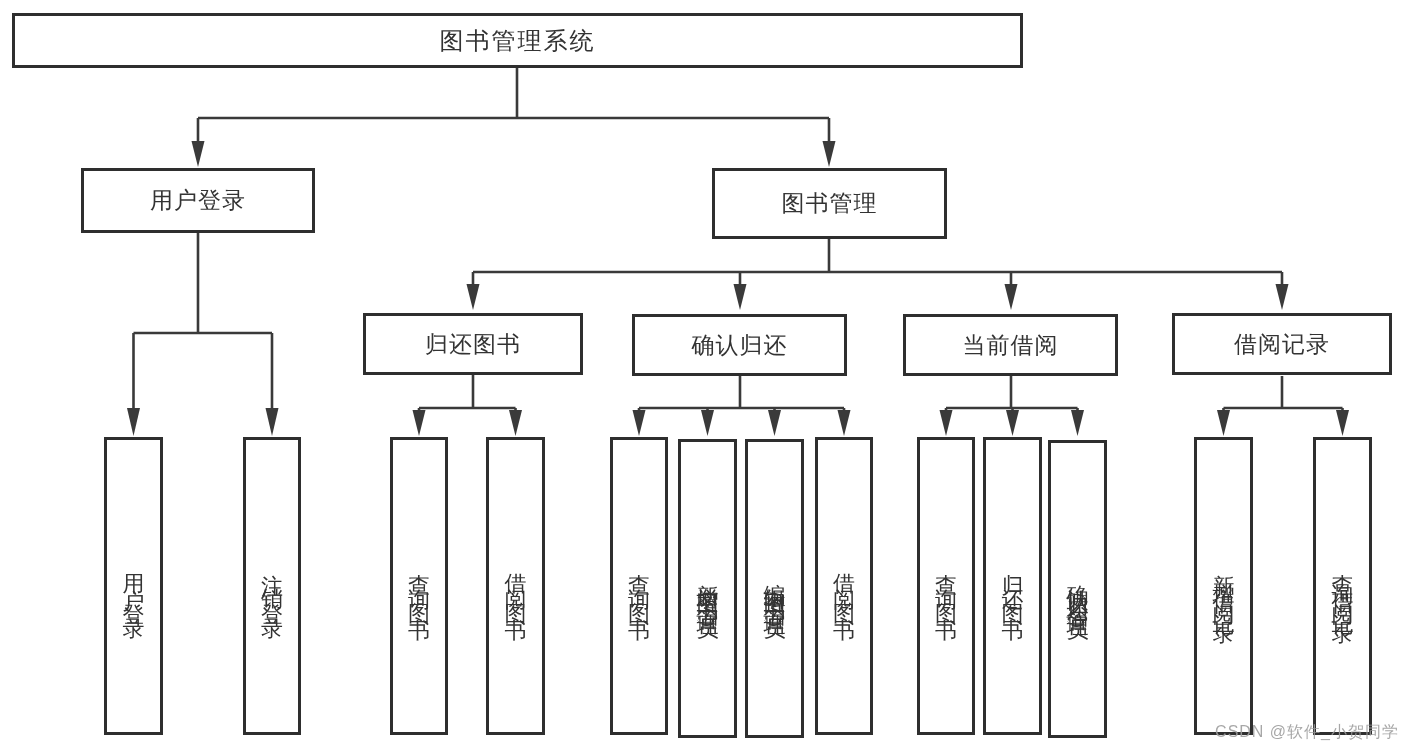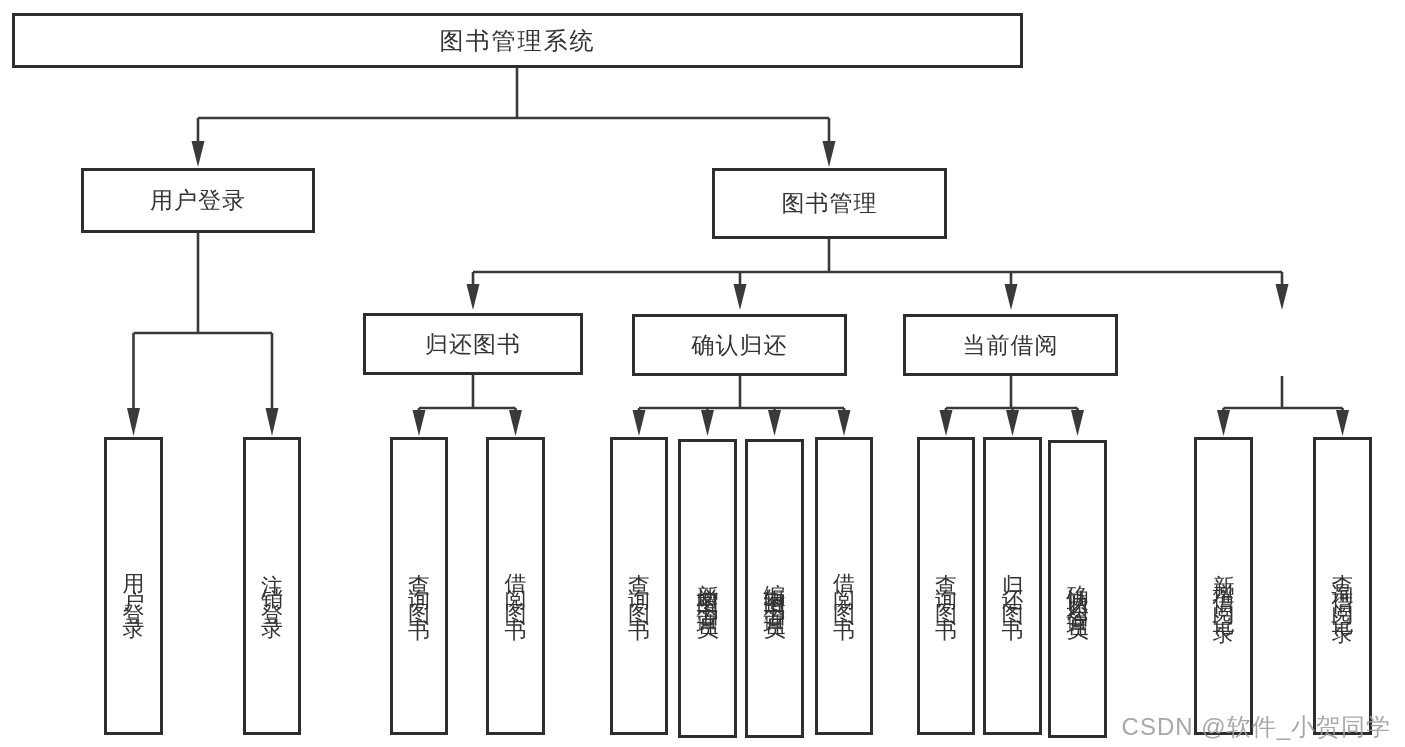--- a/index.html
+++ b/index.html
@@ -18,22 +18,22 @@
     color:var(--text);text-align:center;
   }
   .hnode{font-size:23px;letter-spacing:1px;}
   .root{font-size:24px;letter-spacing:2px;}
   .vnode{
     writing-mode:vertical-rl;
     font-size:22px;
     display:flex;align-items:center;justify-content:center;
   }
   .watermark{
-    position:absolute;right:14px;bottom:4px;
-    font-size:24px;color:var(--wm);letter-spacing:1px;
+    position:absolute;right:6px;bottom:4px;
+    font-size:16px;color:var(--wm);letter-spacing:1px;
     opacity:.9;white-space:nowrap;
   }
 </style>
 </head>
 <body>
 
 <div class="canvas">
 
   <svg class="connectors" viewBox="0 0 1405 747" xmlns="http://www.w3.org/2000/svg">
     <path fill="none" stroke="#3a3a3a" stroke-width="2.6" d="M517 68 V118 M198 118 H829 M198 118 V142 M829 118 V142
@@ -67,20 +67,21 @@
   </svg>
 
   <div class="node hnode root" style="left:12px;top:13px;width:1011px;height:55px">图书管理系统</div>
 
   <div class="node hnode" style="left:81px;top:168px;width:234px;height:65px">用户登录</div>
   <div class="node hnode" style="left:712px;top:168px;width:235px;height:71px">图书管理</div>
 
   <div class="node hnode" style="left:363px;top:313px;width:220px;height:62px">归还图书</div>
   <div class="node hnode" style="left:632px;top:314px;width:215px;height:62px">确认归还</div>
   <div class="node hnode" style="left:903px;top:314px;width:215px;height:62px">当前借阅</div>
+  <div class="node hnode" style="left:1172px;top:313px;width:220px;height:62px">借阅记录</div>
 
   <div class="node vnode" style="left: 104px; top: 437px; width: 59px; height: 298px; letter-spacing: 15px;">用户登录</div>
   <div class="node vnode" style="left: 243px; top: 437px; width: 58px; height: 298px; letter-spacing: 15px;">注销登录</div>
 
   <div class="node vnode" style="left: 390px; top: 437px; width: 58px; height: 298px; letter-spacing: 15px;">查询图书</div>
   <div class="node vnode" style="left: 486px; top: 437px; width: 59px; height: 298px; letter-spacing: 15px;">借阅图书</div>
 
   <div class="node vnode" style="left: 610px; top: 437px; width: 58px; height: 298px; letter-spacing: 15px;">查询图书</div>
   <div class="node vnode" style="left: 678px; top: 439px; width: 59px; height: 299px; letter-spacing: 5px;">新增图书（管理员）</div>
   <div class="node vnode" style="left: 745px; top: 439px; width: 59px; height: 299px; letter-spacing: 5px;">编辑图书（管理员）</div>

